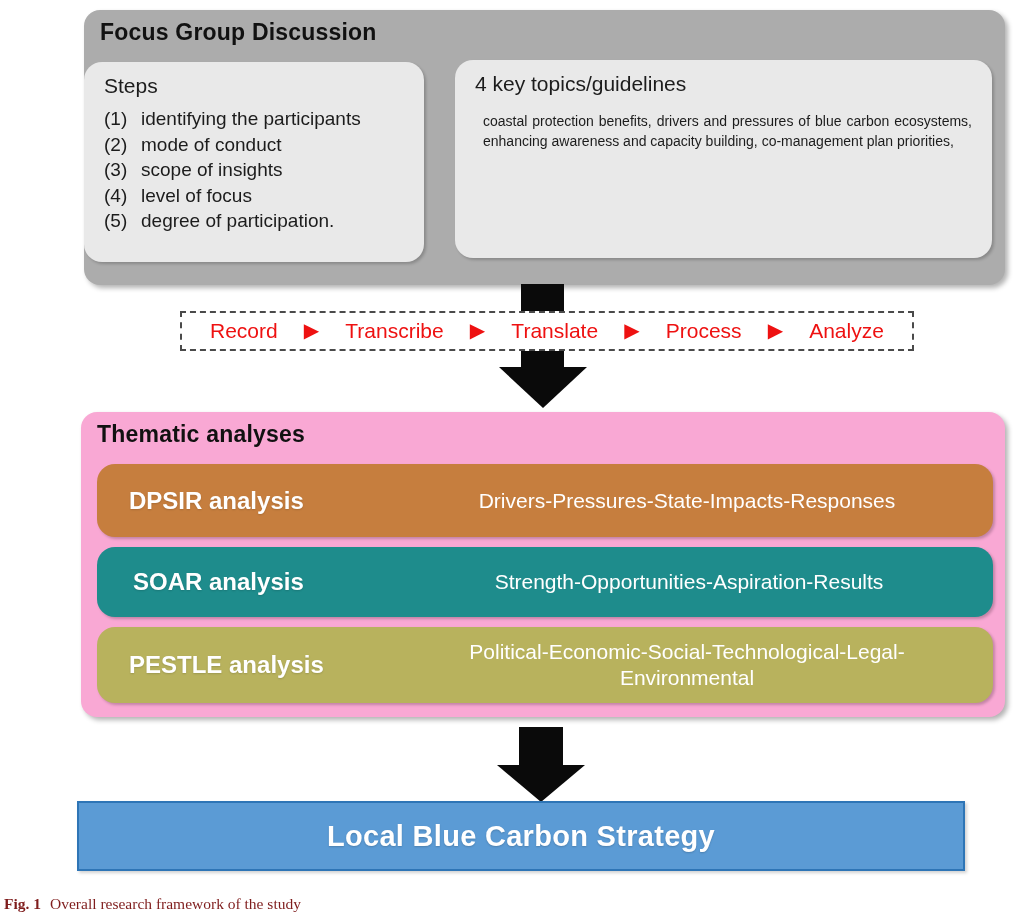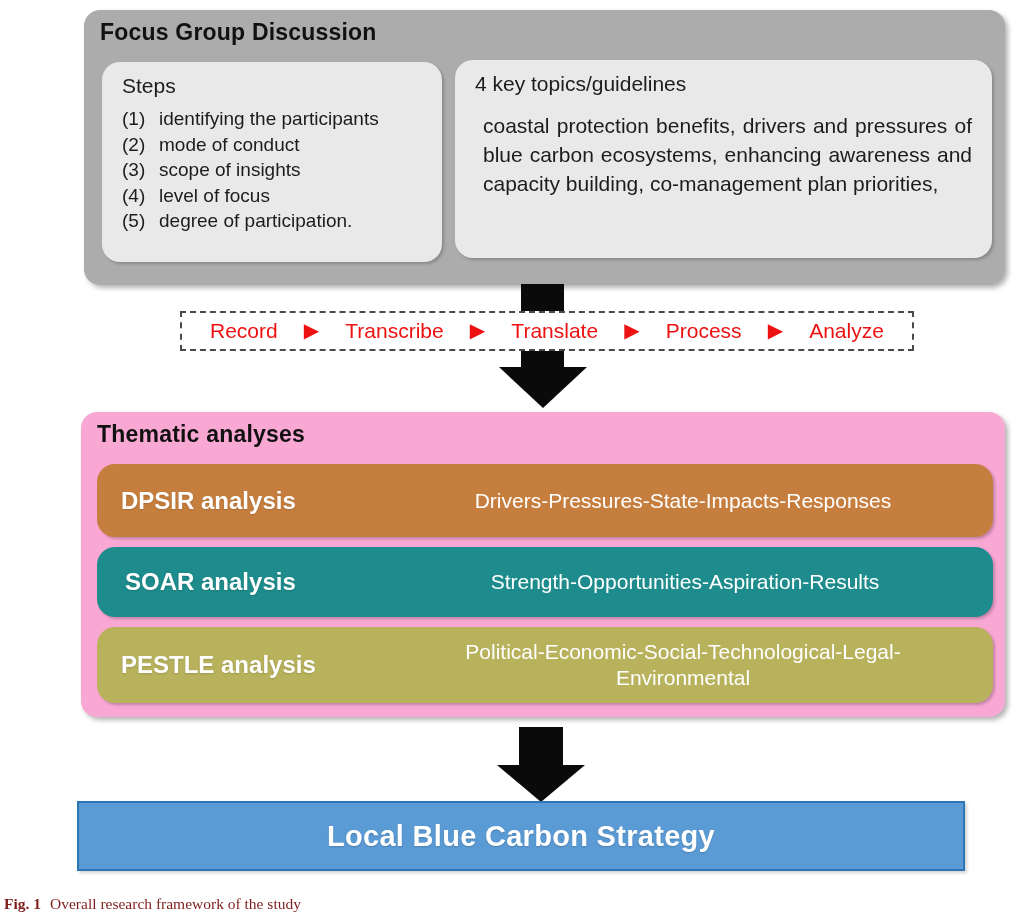--- a/index.html
+++ b/index.html
@@ -5,28 +5,28 @@
   html, body { margin:0; padding:0; background:#ffffff; }
   #canvas {
     position:relative; width:1024px; height:922px; background:#ffffff;
     font-family:"Liberation Sans","DejaVu Sans",sans-serif; overflow:hidden;
   }
   
   .panel { position:absolute; border-radius:16px; box-shadow:3px 3px 5px rgba(0,0,0,0.30); }
   #fgd-panel { left:84px; top:10px; width:921px; height:275px; }
   .panel-title { position:absolute; left:16px; top:9px; font-size:23px; font-weight:700; color:#111; letter-spacing:0.2px; }
   .inner-box { position:absolute; border-radius:18px; box-shadow:2px 2px 3px rgba(0,0,0,0.20); box-sizing:border-box; }
-  #steps-box { left:18px; top:52px; width:340px; height:200px; padding:12px 12px 10px 20px; }
+  #steps-box { left:0; top:52px; width:340px; height:200px; padding:12px 12px 10px 20px; }
   .steps-heading { font-size:21px; color:#1c1c1c; margin-bottom:8px; }
   .step-item { display:flex; font-size:19px; color:#1c1c1c; line-height:25.5px; }
   .step-num { width:37px; flex:none; }
   #topics-box { left:371px; top:50px; width:537px; height:198px; padding:12px 18px 2px 20px; }
   .topics-heading { font-size:21px; color:#1c1c1c; }
   .topics-sub { font-size:16.5px; color:#1c1c1c; margin-top:3px; }
-  .topics-body { font-size:21px; color:#1c1c1c; margin-top:15px; line-height:29px; text-align:justify; padding:0 2px 0 8px; }
+  .topics-body { font-size:14px; color:#1c1c1c; margin-top:15px; line-height:20px; text-align:justify; padding:0 2px 0 8px; }
   
   .arrow-shaft { position:absolute; background:#0a0a0a; }
   #arrow1-shaft { left:521px; top:284px; width:43px; height:85px; z-index:1; }
   .arrow-head { position:absolute; width:0; height:0; border-left:44px solid transparent; border-right:44px solid transparent; border-top:41px solid #0a0a0a; }
   #arrow1-head { left:499px; top:367px; z-index:1; }
   #arrow2-shaft { left:519px; top:727px; width:44px; height:40px; }
   #arrow2-head { left:497px; top:765px; border-top-width:37px; }
   
   #flow-box {
     position:absolute; left:180px; top:311px; width:734px; height:40px; background:#ffffff;
@@ -38,21 +38,21 @@
   
   #thematic-panel { left:81px; top:412px; width:924px; height:305px; }
   .t-row {
     position:absolute; left:16px; width:896px; display:flex; align-items:center;
     border-radius:18px; padding-left:24px; box-sizing:border-box; color:#ffffff;
     box-shadow:2px 2px 3px rgba(0,0,0,0.22);
   }
   #t-row-0 { top:52px; height:73px; }
   #t-row-1 { top:135px; height:70px;padding-left:28px; }
   #t-row-2 { top:215px; height:76px; }
-  .t-label { width:268px; flex:none; font-size:24px; font-weight:700; text-shadow:0 1px 2px rgba(0,0,0,0.15); }
+  .t-label { width:268px; flex:none; font-size:24px; font-weight:700; text-shadow:0 1px 2px rgba(0,0,0,0.15);margin-left:8px; }
   .t-value { flex:1; display:flex; justify-content:center; padding-right:16px; }
   .t-value > span { font-size:21px; text-align:center; line-height:26px; }
   #t-row-2 .t-value > span { max-width:530px; }
   
   #outcome-box {
     position:absolute; left:77px; top:801px; width:888px; height:70px;
     border:2px solid #0369a1; box-sizing:border-box;
     display:flex; align-items:center; justify-content:center;
     box-shadow:2px 2px 3px rgba(0,0,0,0.18);
   }

